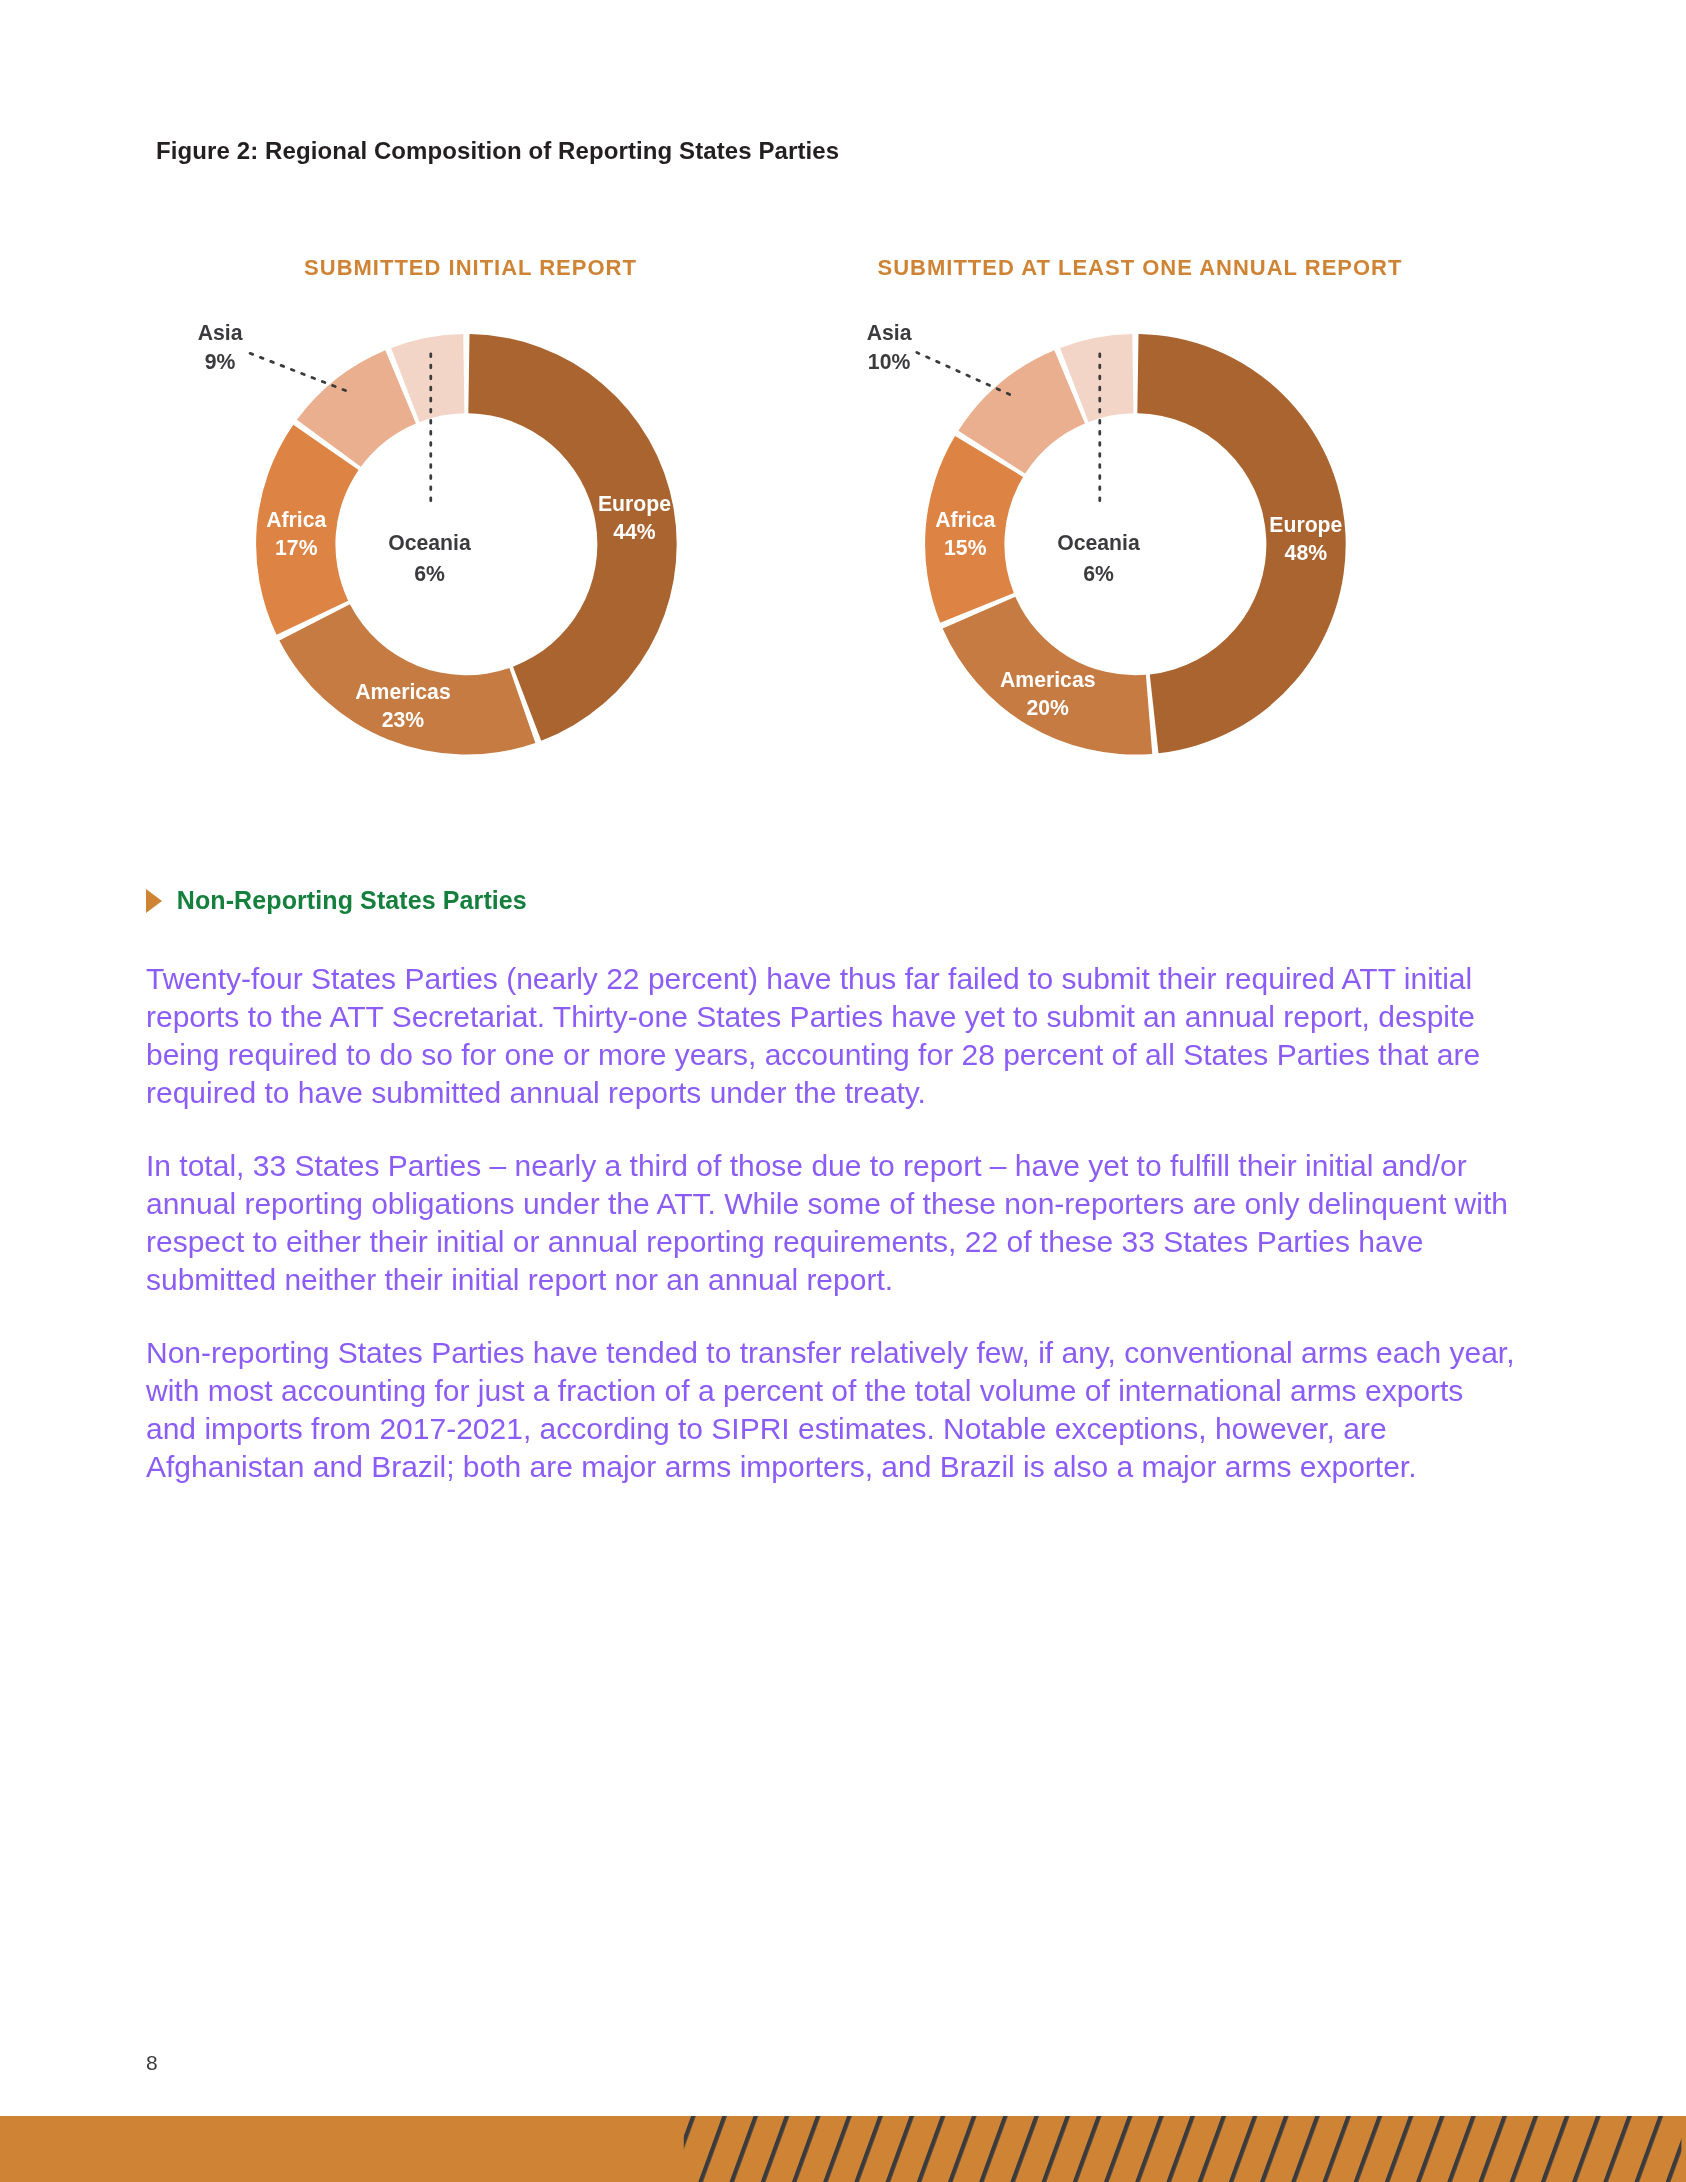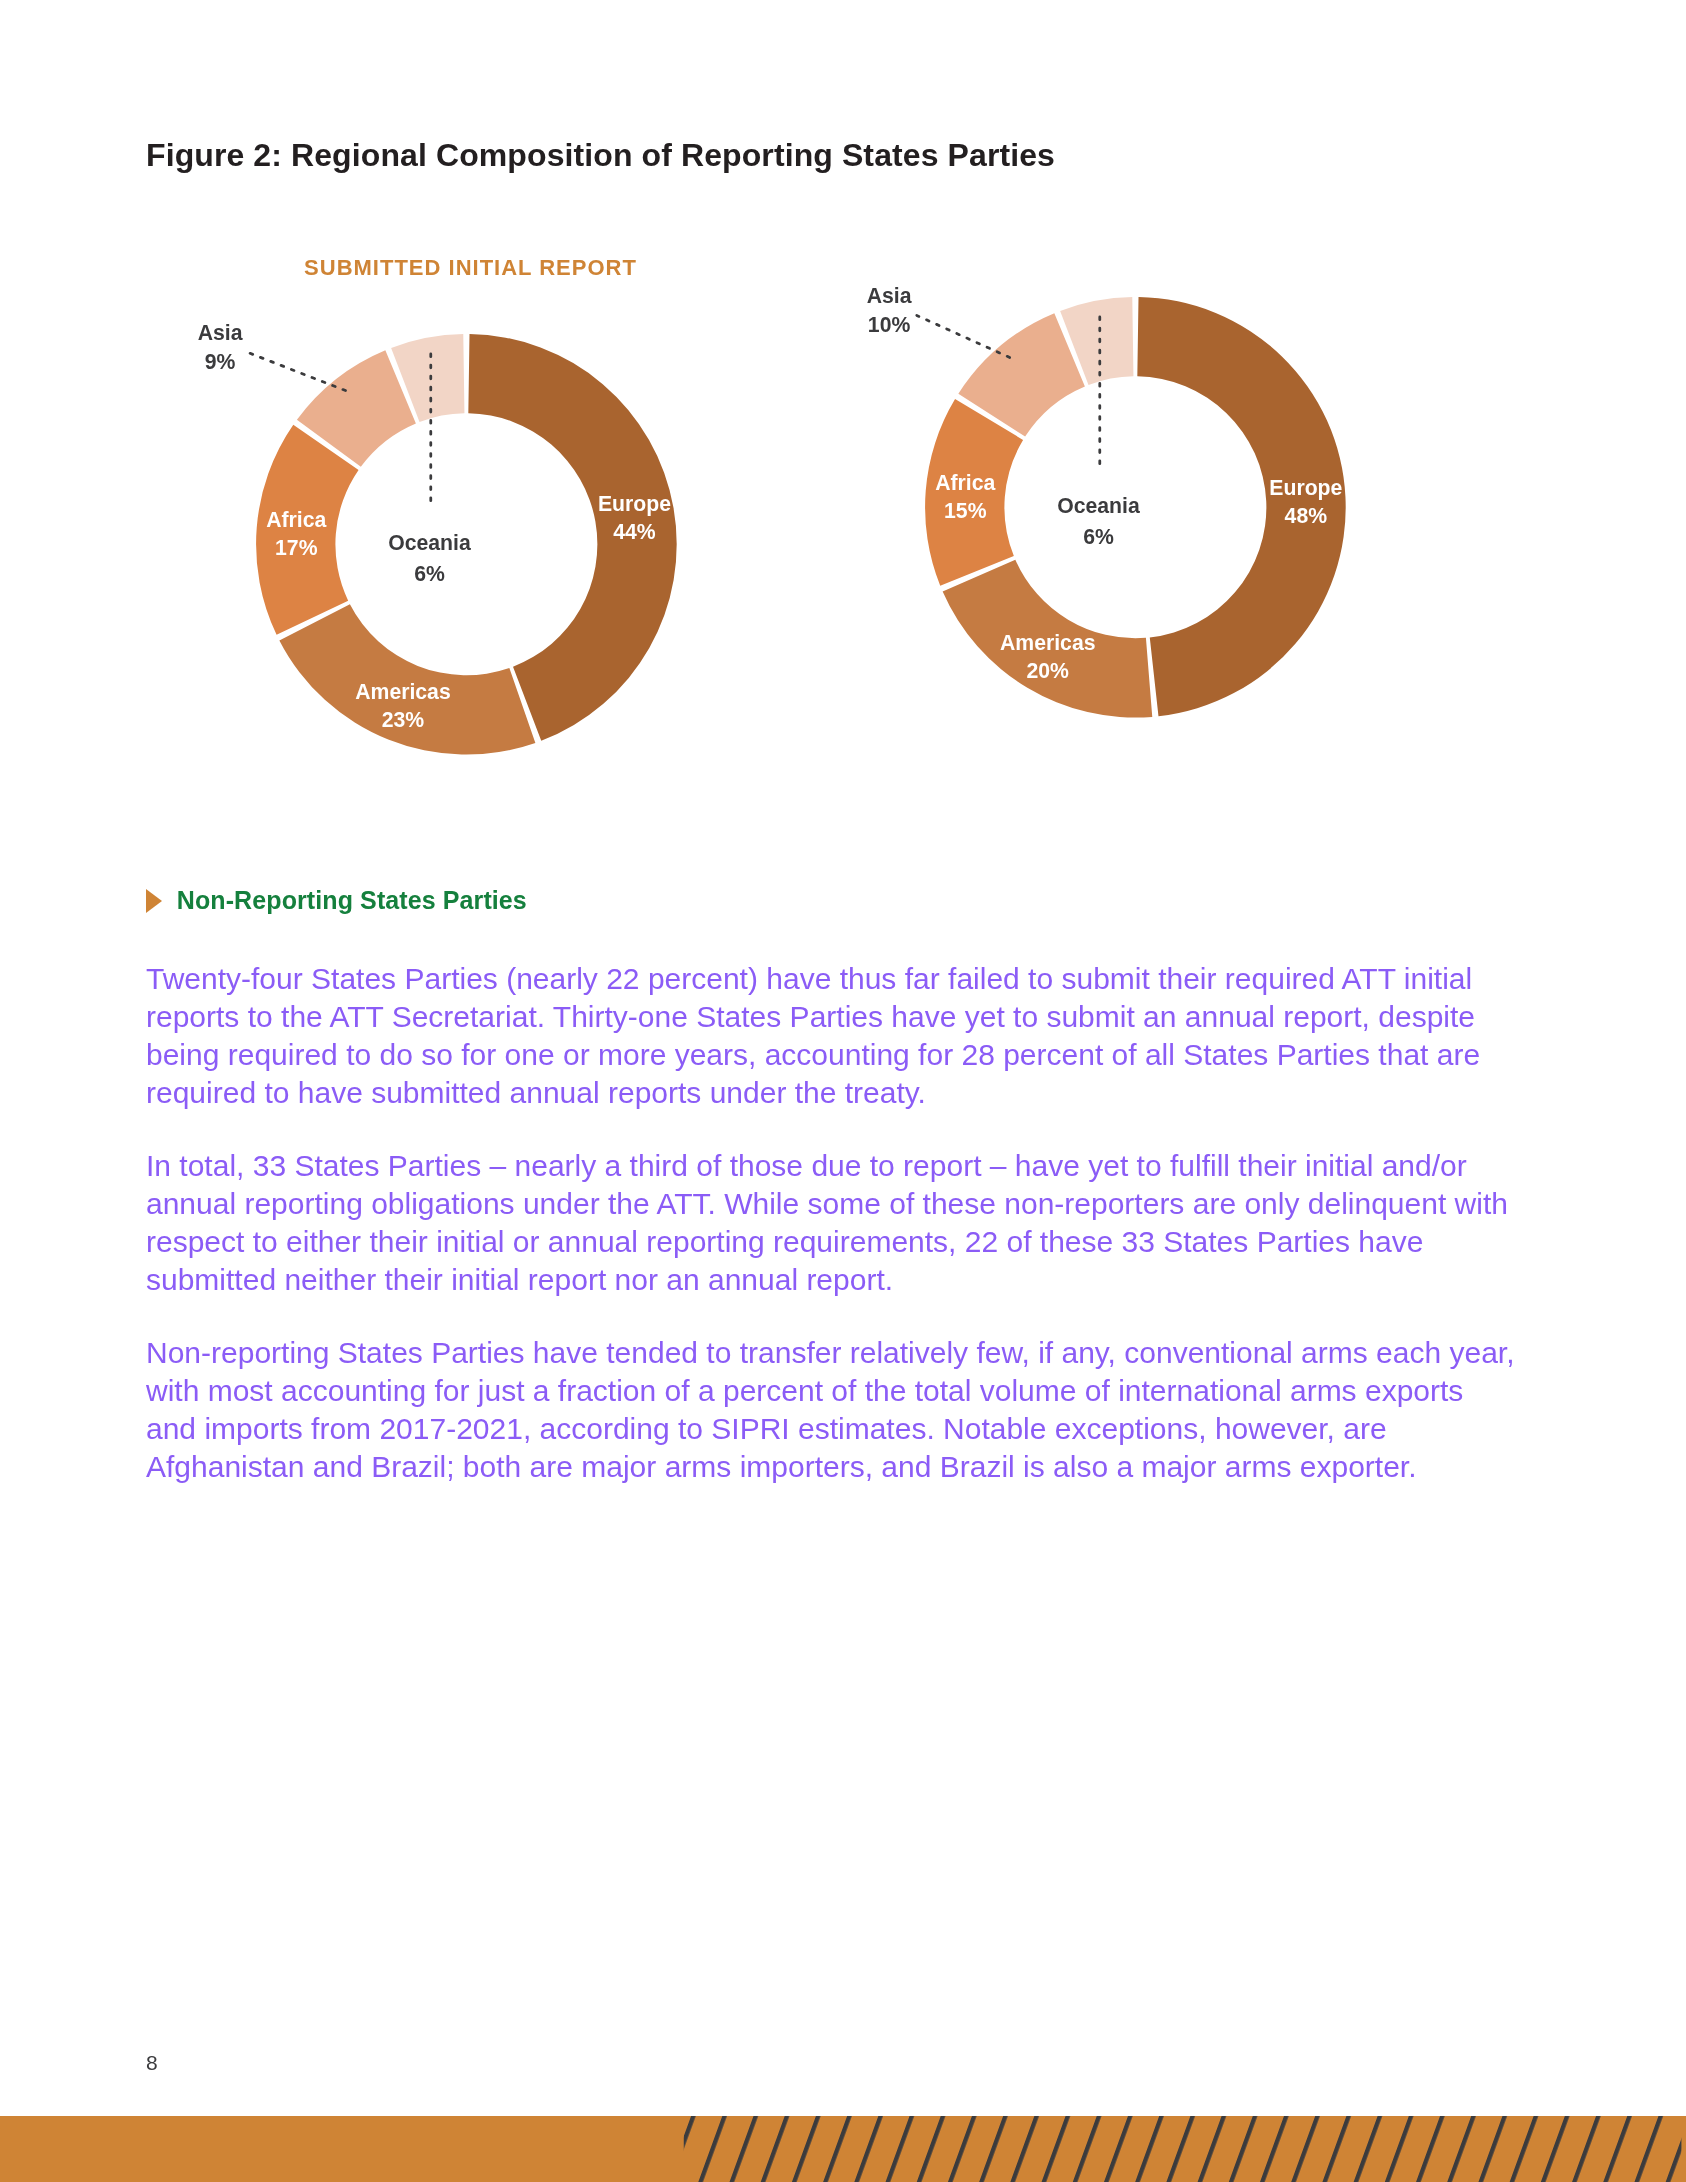--- a/index.html
+++ b/index.html
@@ -15,23 +15,23 @@
     background: #ffffff;
     font-family: "Liberation Sans", sans-serif;
     color: #2f2f31;
     overflow: hidden;
     box-sizing: border-box;
   }
 
   
   .figure-caption {
     position: absolute;
-    left: 146px;
+    left: 156px;
     top: 137px;
-    font-size: 32px;
+    font-size: 24px;
     font-weight: bold;
     letter-spacing: 0.1px;
     color: #231f20;
   }
 
   
   .charts {
     position: absolute;
     left: 129px;
     top: 226px;
@@ -178,20 +178,21 @@
             <text x="78" y="90" class="slice-label dark" text-anchor="middle">9%</text>
             <path d="M 263.4103260395584 67.09832057254962 A 228 228 0 0 1 341.61767597989643 52.025089353624196 L 342.89346486467235 138.01562582550278 A 142 142 0 0 0 294.1853784983215 147.40334000571073 Z" fill="#F2D5C6"></path>
             <path d="M 306.39274615047646 73.68654575840782 L 306.39274615047646 236" class="leader-line"></path>
             <text x="305" y="286" class="slice-label dark" text-anchor="middle">Oceania</text>
             <text x="305" y="320" class="slice-label dark" text-anchor="middle">6%</text>
           </svg>
       </div>
     </div>
 
     <div class="chart-block right">
+      <div class="chart-title">SUBMITTED AT LEAST ONE ANNUAL REPORT</div>
       <div class="chart-svg-wrap">
         <svg id="svg-right" width="646" height="535" viewBox="0 0 700 580">
             <path d="M 348.38232402010357 52.025089353624196 A 228 228 0 0 1 370.0374015737266 506.62111226105117 L 360.5934694011806 421.14121903977747 A 142 142 0 0 0 347.10653513532765 138.01562582550278 Z" fill="#A9642F"></path>
             <text x="529.7904577488565" y="267.1973455726077" class="slice-label" text-anchor="middle">Europe</text>
             <text x="529.7904577488565" y="297.1973455726077" class="slice-label" text-anchor="middle">48%</text>
             <path d="M 363.30338438361144 507.26413293809867 A 228 228 0 0 1 136.0331066158888 371.1966965925494 L 214.85395236603603 336.797942614658 A 142 142 0 0 0 356.3994762389159 421.54169682986844 Z" fill="#C57B42"></path>
             <text x="249.96968255891971" y="434.72693144847074" class="slice-label" text-anchor="middle">Americas</text>
             <text x="249.96968255891971" y="464.72693144847074" class="slice-label" text-anchor="middle">20%</text>
             <path d="M 133.41961781852524 364.95729442455826 A 228 228 0 0 1 149.50067367019685 162.67986786321313 L 223.24164763670154 206.93219840603626 A 142 142 0 0 0 213.22625320276572 332.9119991591547 Z" fill="#DD8344"></path>
             <text x="160.58186644889065" y="261.3387579814942" class="slice-label" text-anchor="middle">Africa</text>

